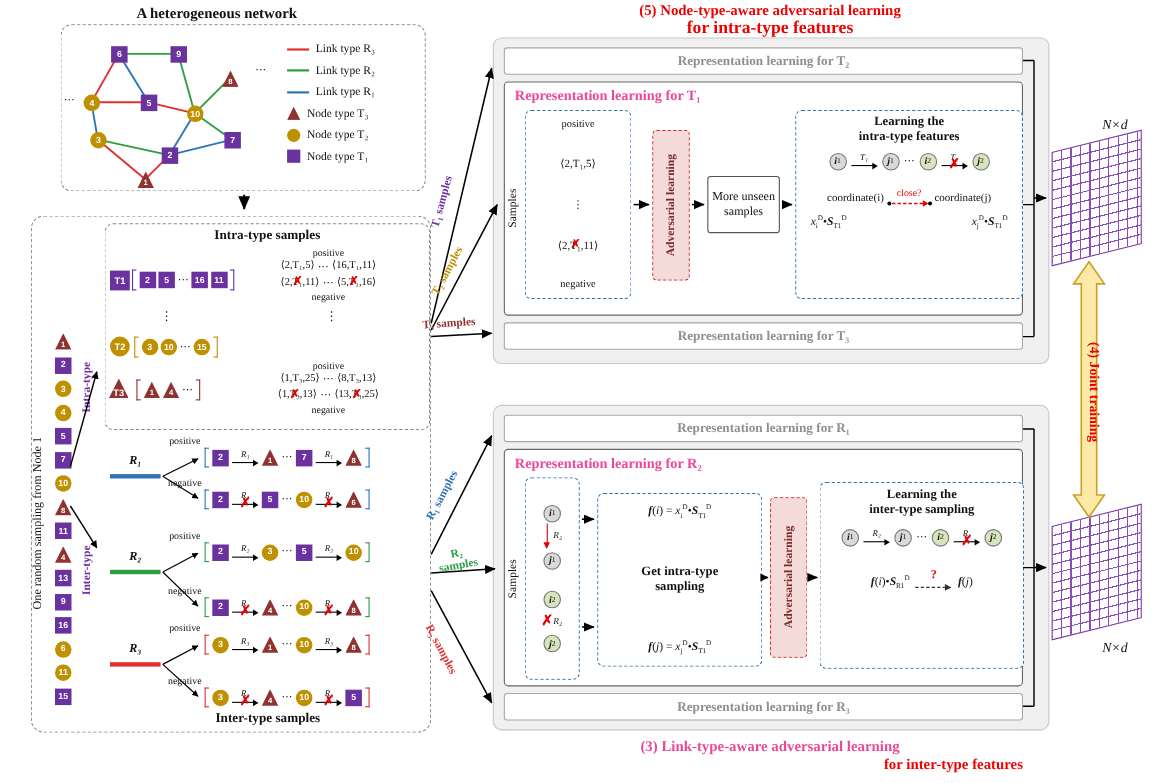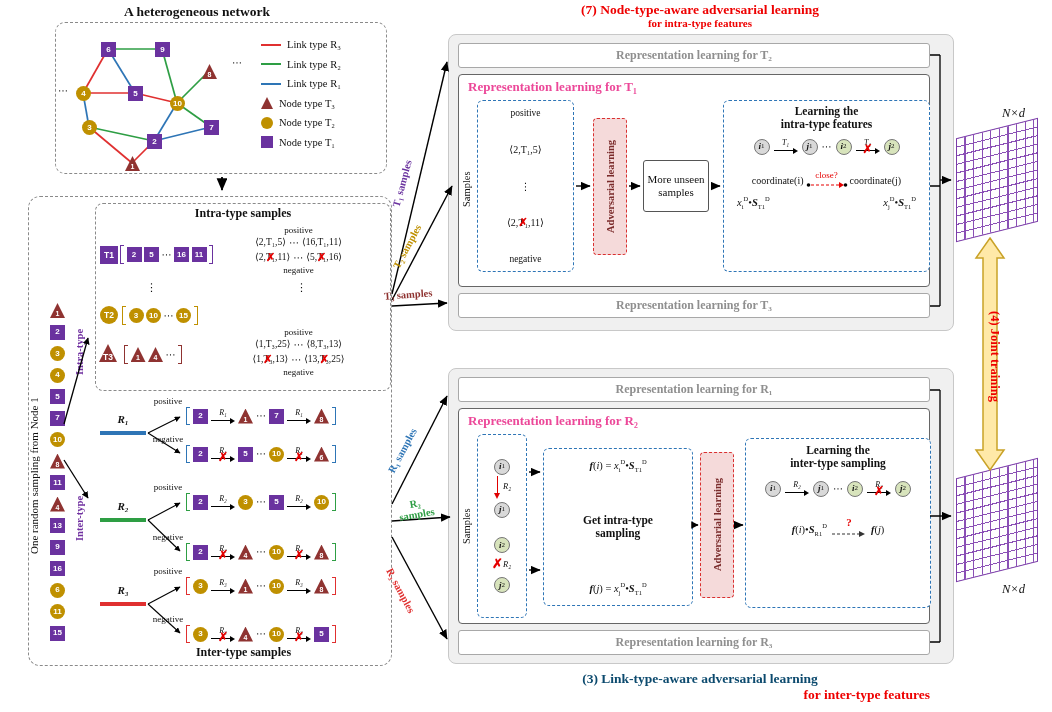--- a/index.html
+++ b/index.html
@@ -72,21 +72,21 @@
 #t2-bracket{left:122px;top:306px}
 #t3-badge{left:99px;top:344px}
 #t3-bracket{left:124px;top:345px}
 #t3-samples{left:208px;top:327px;width:181px}
 
 .chain-abs{left:186px}
 #inter-title{left:95px;top:645px;width:297px;text-align:center;font-weight:bold;font-size:12px}
 #caption1{left:40px;top:676px;width:380px;text-align:center;font-weight:bold;font-size:13.5px;color:#EE0000}
 
 #sec2-title1{left:470px;top:2px;width:460px;text-align:center;color:#EE0000;font-weight:bold;font-size:13.5px}
-#sec2-title2{left:470px;top:17px;width:460px;text-align:center;color:#EE0000;font-weight:bold;font-size:11px}
+#sec2-title2{left:470px;top:17px;width:460px;text-align:center;color:#EE0000;font-weight:bold;font-size:16px}
 .graybox{background:#F0F0F0;border:1px solid #C8C8C8;border-radius:8px}
 #gb2{left:448px;top:34px;width:506px;height:297px}
 .repbar{left:458px;width:472px;height:25px;background:#fff;border:1px solid #A8A8A8;border-radius:3px;display:flex;align-items:center;justify-content:center;color:#8F8F8F;font-weight:bold;font-size:12px}
 #bar-t2{top:43px}
 #bar-t3{top:293px}
 .panel{left:458px;width:472px;background:#fff;border:1.3px solid #666;border-radius:4px}
 #panel-t1{top:74px;height:213px}
 .ptitle{color:#ec4899;font-weight:bold;font-size:13px;white-space:nowrap}
 #p1-title{left:468px;top:79px}
 .samp-vlabel{width:15px;font-size:10.5px}
@@ -131,21 +131,21 @@
 .vxmark{position:absolute;left:0;top:3px;color:#E50000;font-weight:bold;font-size:13px;line-height:1}
 .vlbl{position:absolute;left:11px;top:5px;font-size:8.5px;font-style:italic}
 #p2-embed{left:543px;top:448px;width:150px;height:158px;display:flex;flex-direction:column;align-items:center;justify-content:space-between;padding:9px 4px;font-size:10.5px}
 #p2-adv{left:700px;top:452px;height:146px}
 #p2-learn{left:745px;top:438px;width:186px;height:170px}
 #p2-chain{margin-top:10px}
 #p2-qrow{display:flex;align-items:center;justify-content:center;gap:4px;margin-top:22px;font-size:10.5px}
 .qwrap{position:relative;width:36px;height:20px;flex:none}
 .qtxt{position:absolute;left:0;top:-2px;width:100%;text-align:center;color:#E50000;font-weight:bold;font-size:11px;line-height:11px}
 .qwrap svg{position:absolute;left:0;top:11px}
-#caption3a{left:470px;top:671px;width:460px;text-align:center;color:#0c4a6e;font-weight:bold;font-size:13.5px}
+#caption3a{left:470px;top:671px;width:460px;text-align:center;color:#ec4899;font-weight:bold;font-size:13.5px}
 #caption3b{left:470px;top:687px;width:460px;text-align:right;color:#EE0000;font-weight:bold;font-size:13.5px}
 
 #joint-label{left:978px;top:278px;width:24px;height:156px;writing-mode:vertical-rl;text-align:center;color:#EE0000;font-weight:bold;font-size:12.5px;z-index:6}
 </style>
 </head>
 <body>
 
 <div class="canvas">
 
   <div id="net-title">A heterogeneous network</div>
@@ -414,21 +414,21 @@
 
   <div id="inter-title">Inter-type samples</div>
 
   <div class="fan" style="left: 378px; top: 178px; transform: rotate(-75deg); color: rgb(106, 50, 159);">T₁ samples</div>
   <div class="fan" style="left: 383px; top: 241px; transform: rotate(-62deg); color: rgb(191, 144, 0);">T₂ samples</div>
   <div class="fan" style="left: 384px; top: 289px; transform: rotate(-4deg); color: rgb(143, 51, 49);">T₃ samples</div>
   <div class="fan" style="left: 378px; top: 445px; transform: rotate(-62deg); color: rgb(46, 117, 182);">R₁ samples</div>
   <div class="fan" style="left: 394px; top: 498px; width: 44px; white-space: normal; text-align: center; line-height: 1.05; transform: rotate(-10deg); color: rgb(46, 158, 68);">R₂ samples</div>
   <div class="fan" style="left: 376px; top: 585px; transform: rotate(62deg); color: rgb(224, 48, 48);">R₃ samples</div>
 
-  <div id="sec2-title1">(7)  Node-type-aware adversarial learning</div>
+  <div id="sec2-title1">(5)  Node-type-aware adversarial learning</div>
   <div id="sec2-title2">for intra-type features</div>
   <div id="gb2" class="graybox"></div>
   <div id="bar-t2" class="repbar">Representation learning for T₂</div>
   <div id="panel-t1" class="panel"></div>
   <div id="p1-title" class="ptitle">Representation learning for T₁</div>
   <div id="p1-samples-label" class="vtext samp-vlabel">Samples</div>
   <div id="p1-sbox" class="bluebox">
     <span class="slabel">positive</span>
     <span class="tuple">⟨2,T₁,5⟩</span>
     <span>⋮</span>

